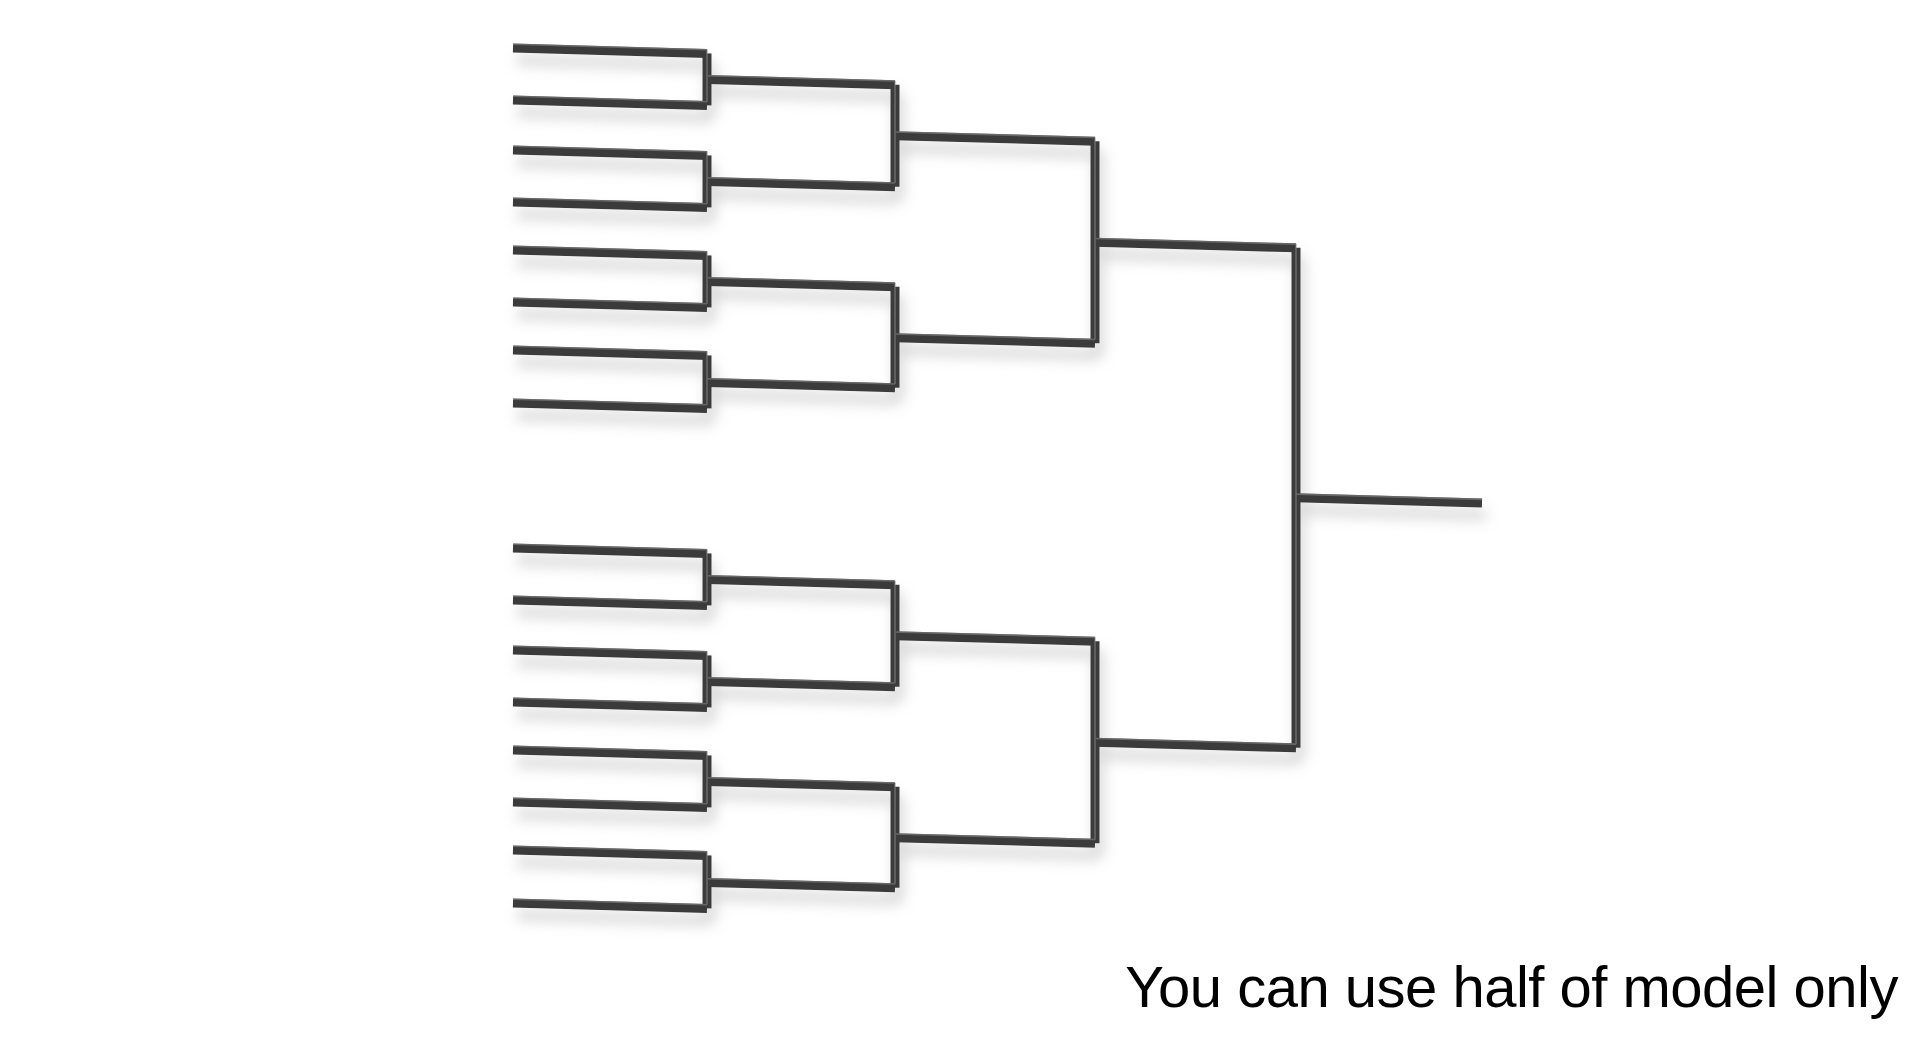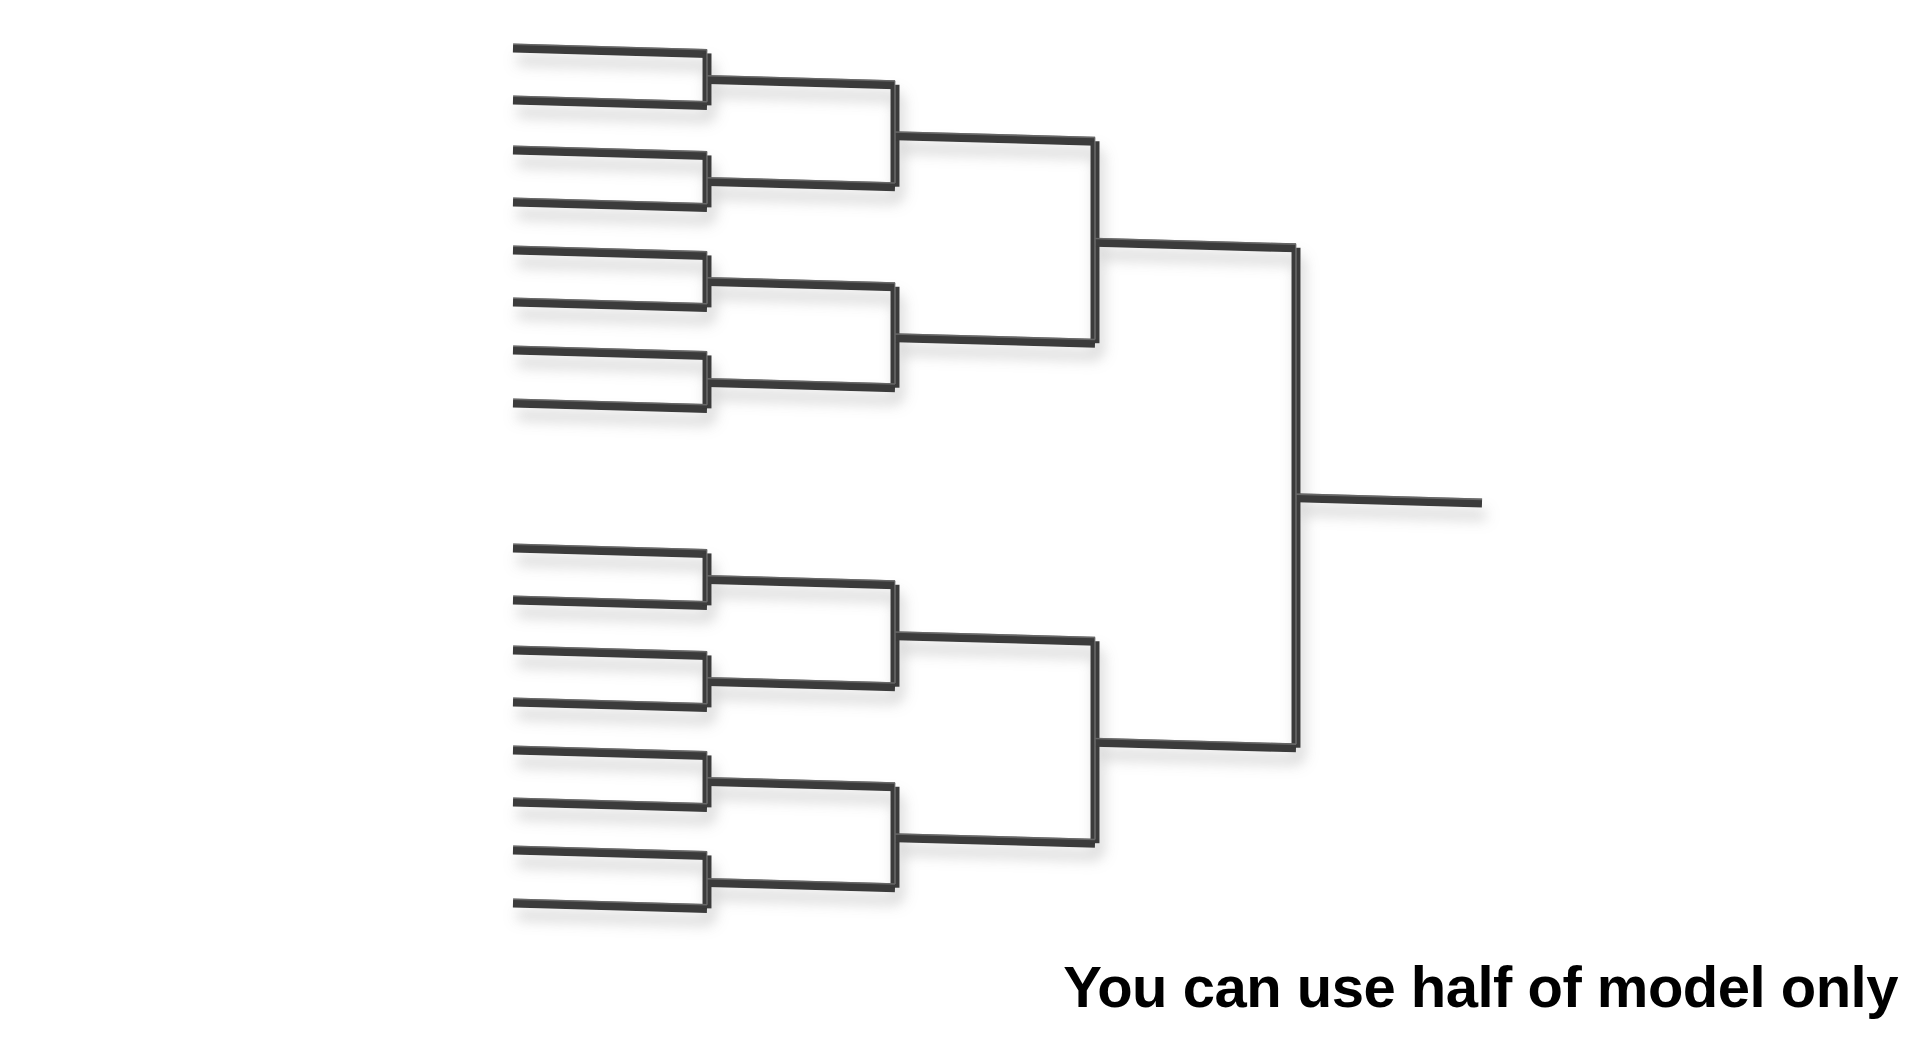--- a/index.html
+++ b/index.html
@@ -26,21 +26,21 @@
     left: 0;
     top: 0;
     width: 1920px;
     height: 1038px;
   }
   #caption {
     position: absolute;
     right: 22px;
     bottom: 22px;
     font-family: "Liberation Sans", sans-serif;
-    font-weight: 700;
+    font-weight: 400;
     font-size: 58px;
     line-height: 1.0;
     color: #000000;
     letter-spacing: -0.5px;
     white-space: nowrap;
     text-align: center;
   }
 </style>
 </head>
 <body>

